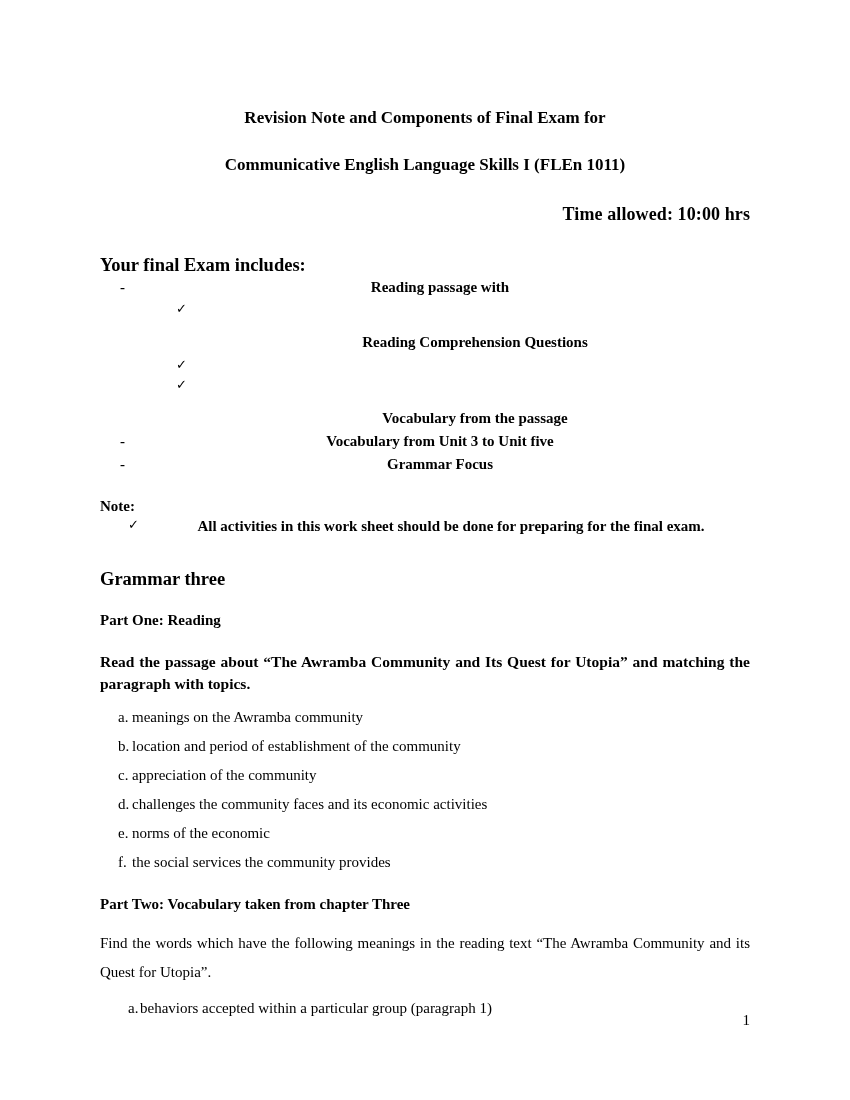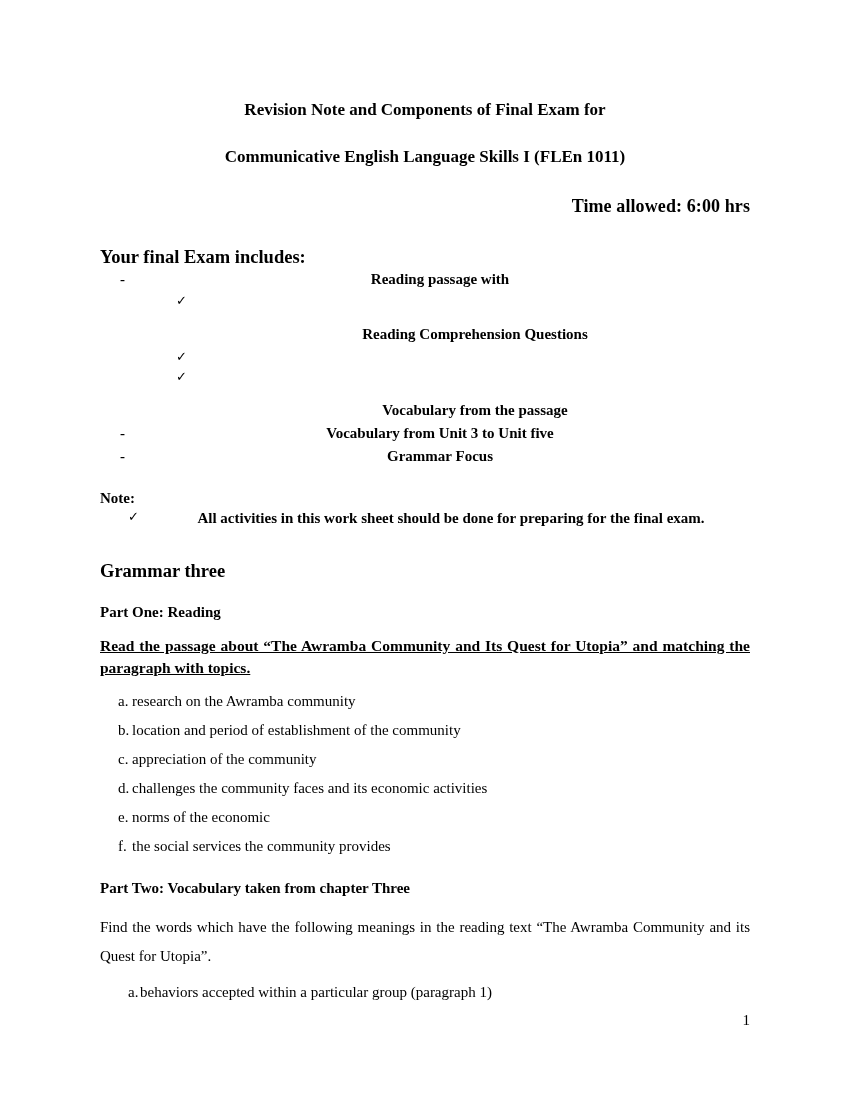--- a/index.html
+++ b/index.html
@@ -13,21 +13,21 @@
     height: 1100px;
     background: #ffffff;
     font-family: "Liberation Serif", "DejaVu Serif", serif;
     color: #000000;
     overflow: hidden;
     box-sizing: border-box;
   }
   .content {
     position: absolute;
     left: 100px;
-    top: 4px;
+    top: 12px;
     width: 650px;
   }
 
   
   .doc-title {
     text-align: center;
     font-weight: bold;
     font-size: 17px;
     line-height: 1.0;
   }
@@ -109,24 +109,23 @@
     font-size: 15px;
     line-height: 1.95;
     margin-top: 16px;
     text-align: justify;
     text-justify: inter-word;
   }
   .bold-para {
     font-weight: bold;
     font-size: 15.5px;
     line-height: 1.45;
-    margin-top: 14px;
+    margin-top: 22px;
     text-align: justify;
     text-justify: inter-word;
-    text-decoration: underline;
   }
 
   
   .alpha-list { margin-top: 8px; }
   .alpha-row {
     display: flex;
     align-items: flex-start;
     font-size: 15px;
     line-height: 1.0;
     margin-top: 14px;
@@ -152,21 +151,21 @@
   }
 </style>
 </head>
 <body>
 
 <div class="page">
   <div class="content">
 
     <div class="doc-title title-line-1">Revision Note and Components of Final Exam for</div>
     <div class="doc-title title-line-2">Communicative English Language Skills I (FLEn 1011)</div>
-    <div class="time-allowed">Time allowed: 6:00 hrs</div>
+    <div class="time-allowed">Time allowed: 10:00 hrs</div>
 
     <div class="h-large">Your final Exam includes:</div>
 
     <ul class="plain dash-list">
       <li class="li-row dash-item">
         <span class="marker">-</span>
         <span class="li-text">Reading passage with</span>
       </li>
 
       <li class="li-row check-sub">
@@ -200,21 +199,21 @@
     </ul>
 
     <div class="h-large">Grammar three</div>
 
     <div class="h-medium">Part One: Reading</div>
     <div class="bold-para">Read the passage about “The Awramba Community and Its Quest for Utopia” and matching the paragraph with topics.</div>
 
     <ol class="plain alpha-list">
       <li class="alpha-row">
         <span class="marker">a.</span>
-        <span class="li-text">research on the Awramba community</span>
+        <span class="li-text">meanings on the Awramba community</span>
       </li>
       <li class="alpha-row">
         <span class="marker">b.</span>
         <span class="li-text">location and period of establishment of the community</span>
       </li>
       <li class="alpha-row">
         <span class="marker">c.</span>
         <span class="li-text">appreciation of the community</span>
       </li>
       <li class="alpha-row">

